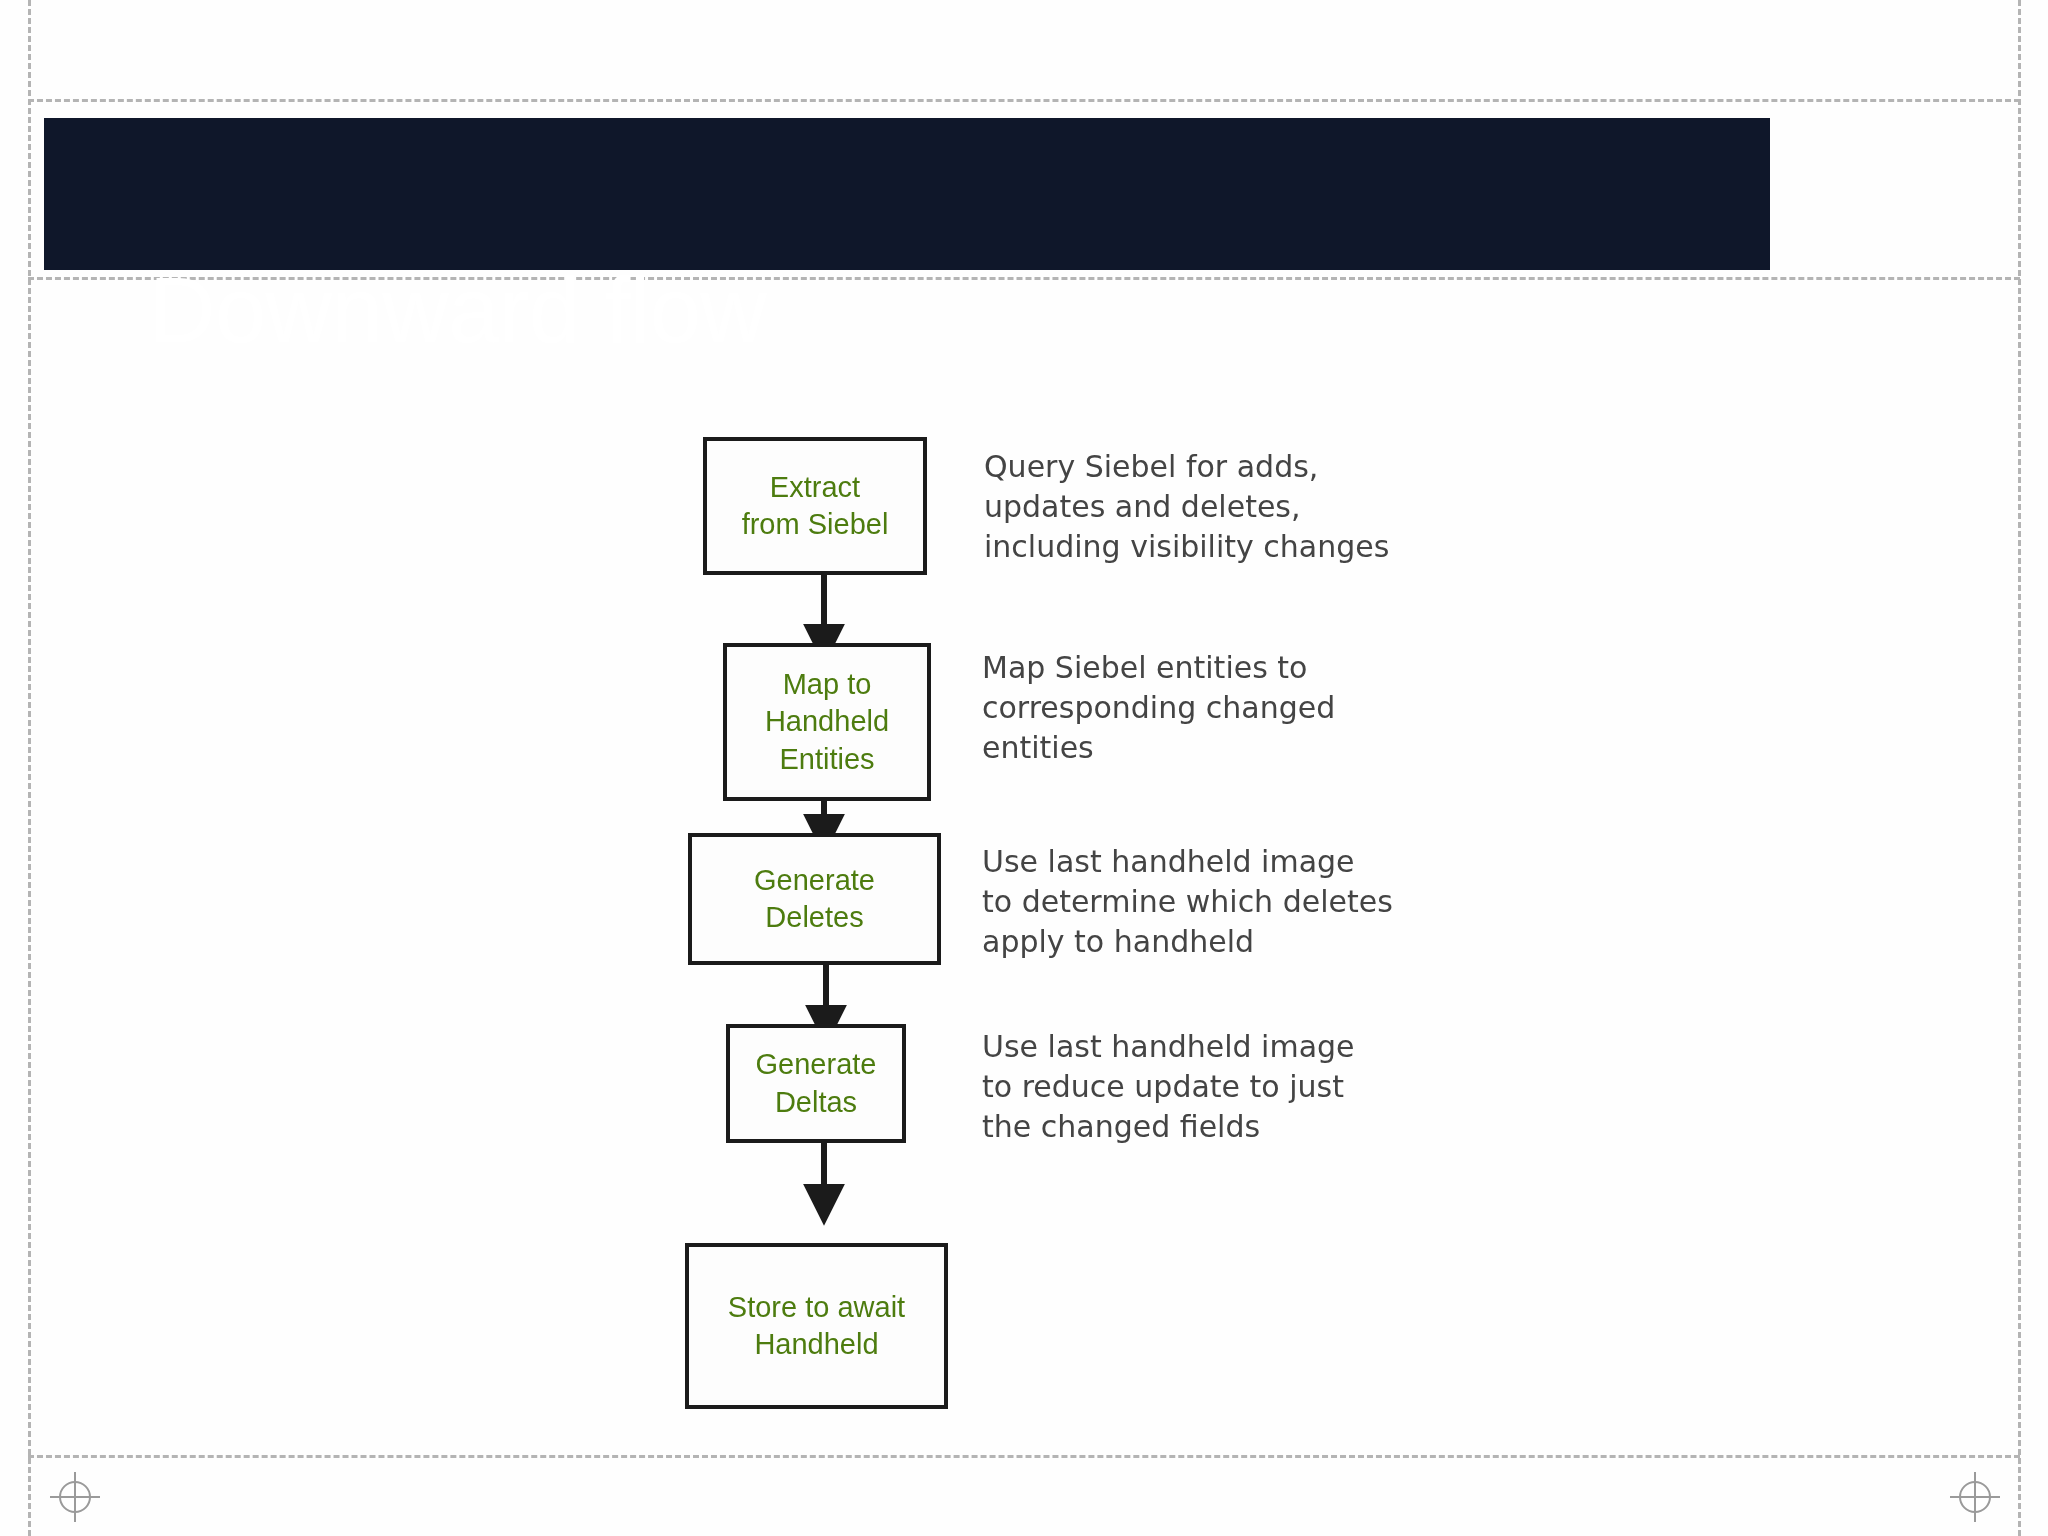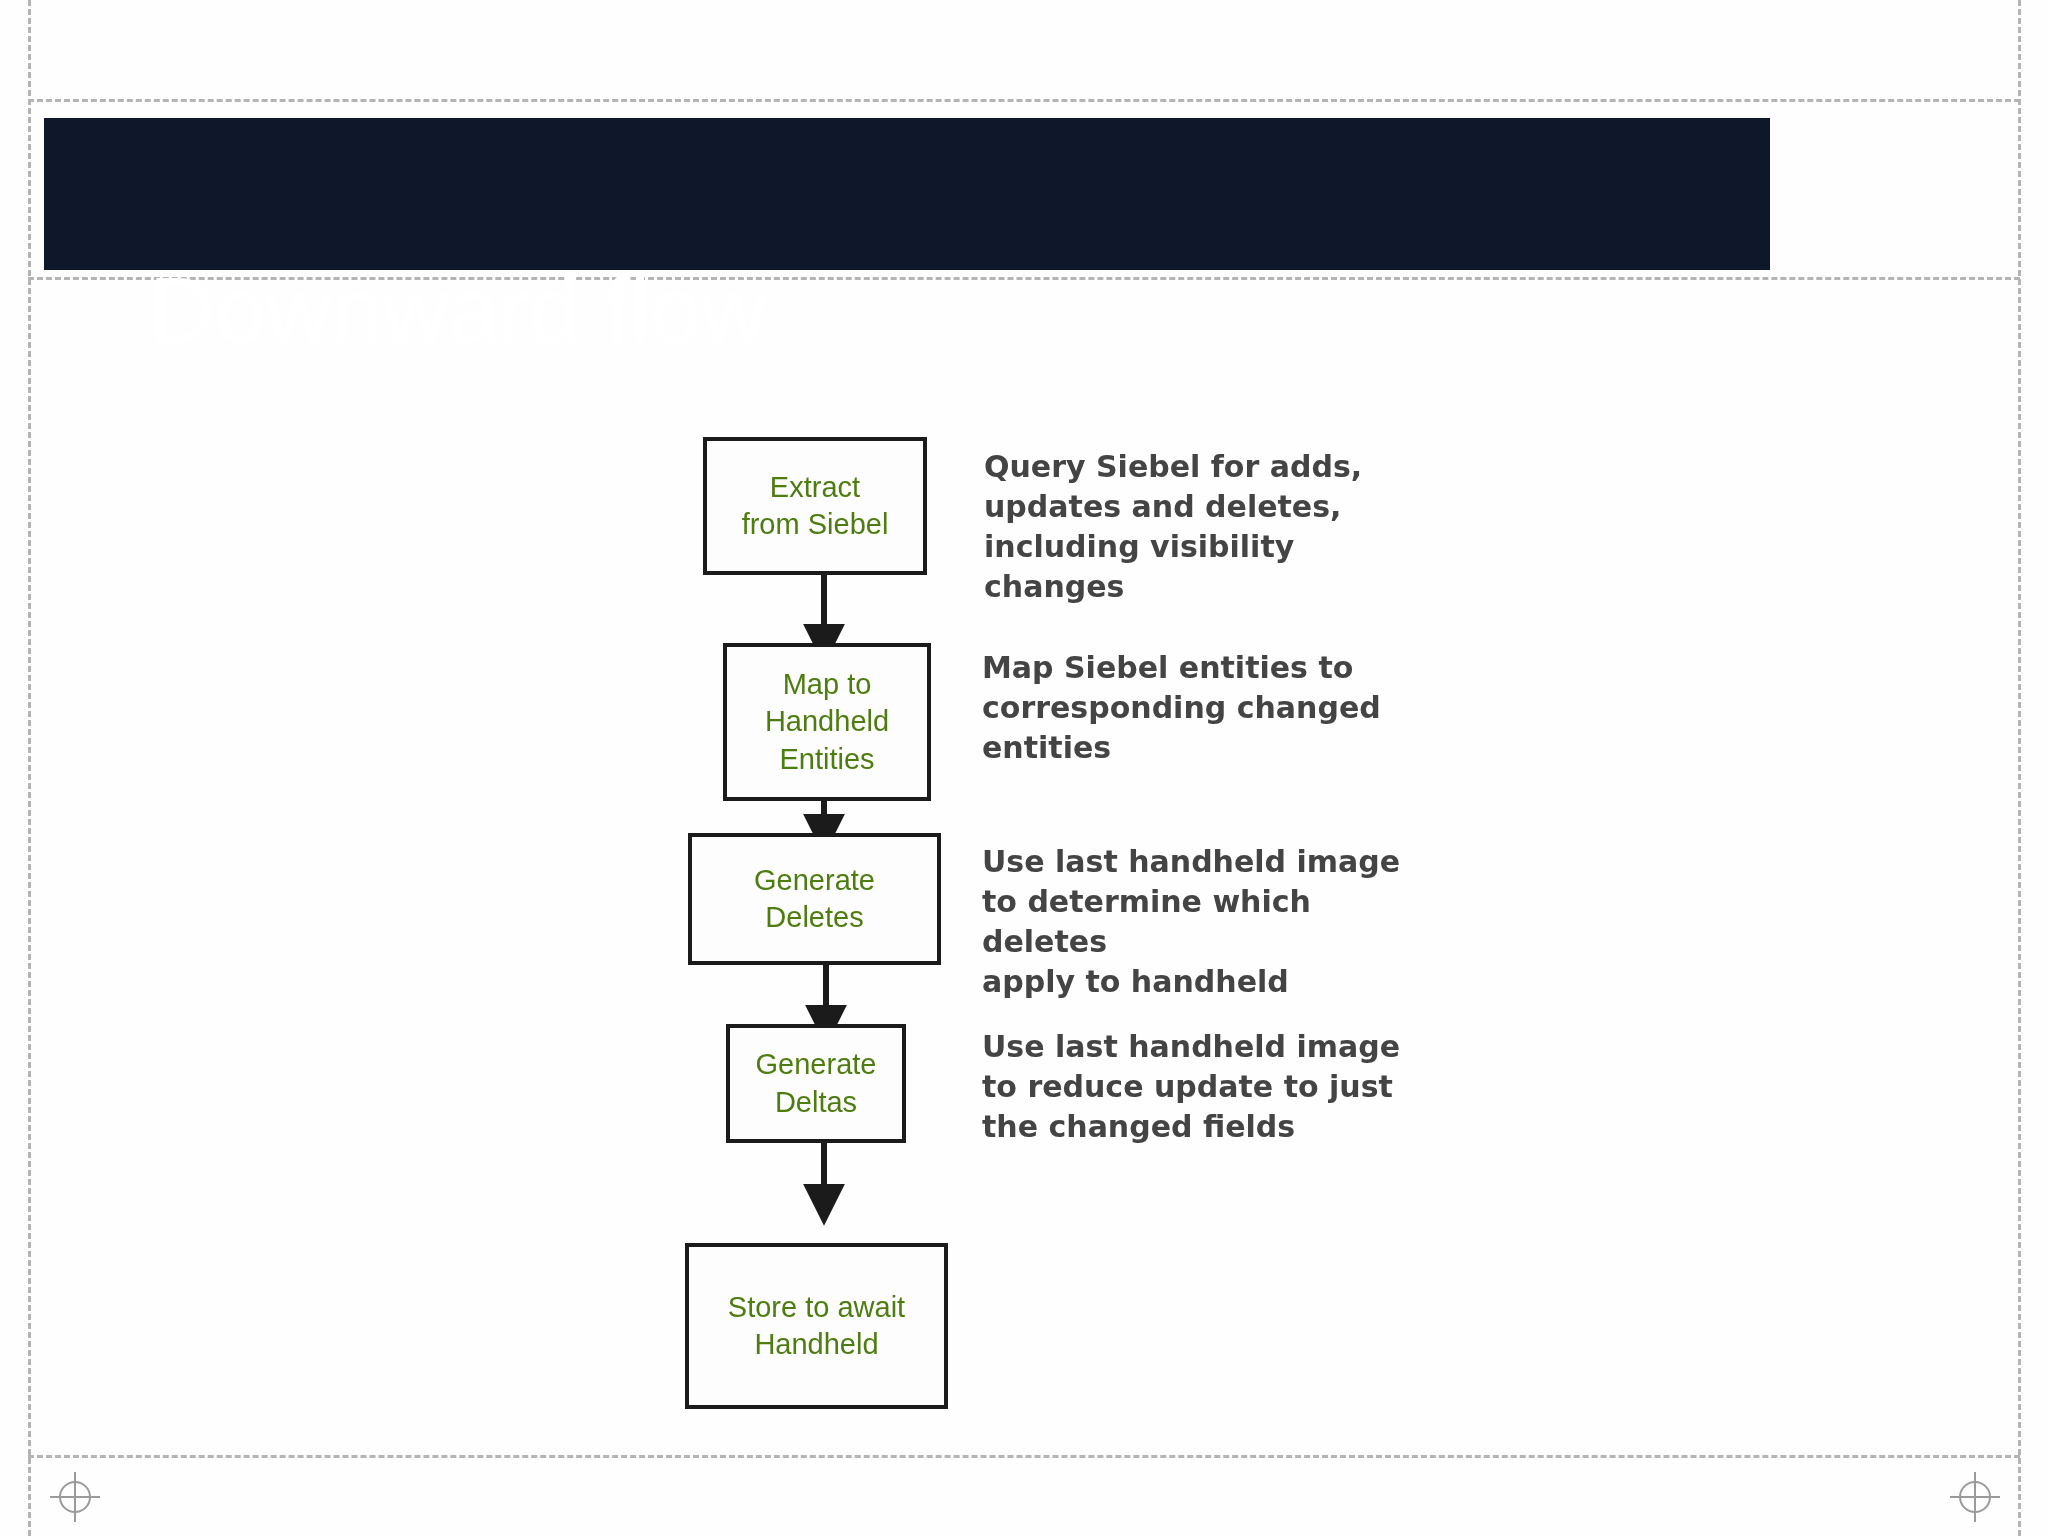--- a/index.html
+++ b/index.html
@@ -95,21 +95,21 @@
     font-family: Liberation Sans, sans-serif;
     font-weight: 400;
     white-space: pre-line;
   }
   .flow-note {
     position: absolute;
     color: #444444;
     font-size: 30px;
     line-height: 1.33;
     font-family: "DejaVu Sans", sans-serif;
-    font-weight: 700;
+    font-weight: 400;
     white-space: pre-line;
   }
   .connector {
     position: absolute;
   }
 </style>
 </head>
 <body>
 
 <div class="guide guide-v" id="guide-left"></div>

